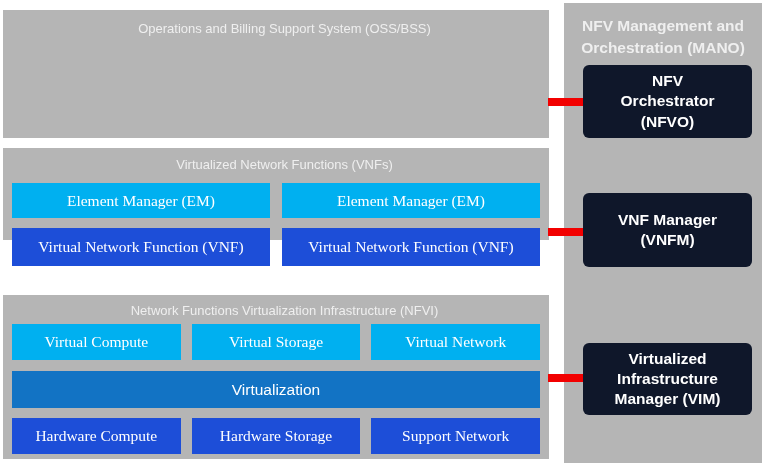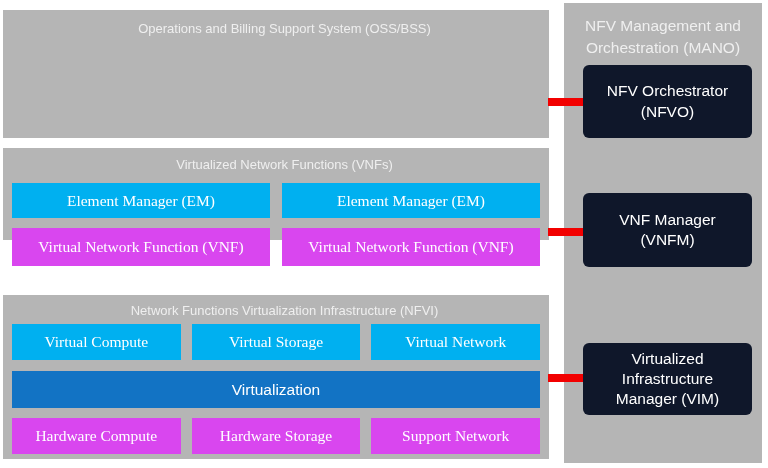--- a/index.html
+++ b/index.html
@@ -43,21 +43,21 @@
     display:flex;
     align-items:center;
     justify-content:center;
     text-align:center;
     color:#ffffff;
     font-size:15.5px;
     line-height:1.25;
   }
   .light{background:#00B0F0;}
   .mid{background:#1273C4;}
-  .navy{background:#d946ef;}
+  .navy{background:#1d4ed8;}
   .blue-box{
     position:absolute;
     background:#0f172a;
     display:flex;
     align-items:center;
     justify-content:center;
     text-align:center;
     color:#ffffff;
     font-size:15.5px;
     line-height:1.3;
@@ -70,21 +70,21 @@
     left:548px;
     width:35px;
     height:8px;
     background:#F20000;
     z-index:5;
   }
   
   .oss  {left:3px;  top:10px;  width:546px; height:128px;}
   .vnfs {left:3px;  top:148px; width:546px; height:92px;}
   .nfvi {left:3px;  top:295px; width:546px; height:164px;}
-  .mano {left:564px; top:3px;  width:198px; height:460px;}
+  .mano {left:564px; top:3px;  width:198px; height:460px;font-weight:bold;}
 
   .oss-title{top:9px;}
   .vnfs-title{top:7px;}
   .nfvi-title{top:6px;}
 
   .em-row   {left:9px; top:35px;  width:528px; height:35px; gap:12px;}
   .vnfx-row {left:9px; top:80px;  width:528px; height:38px; gap:12px;}
 
   .virtual-row  {left:9px; top:29px;  width:528px; height:36px; gap:11px;}
   .virt-bar     {left:9px; top:76px;  width:528px; height:37px; position:absolute;

